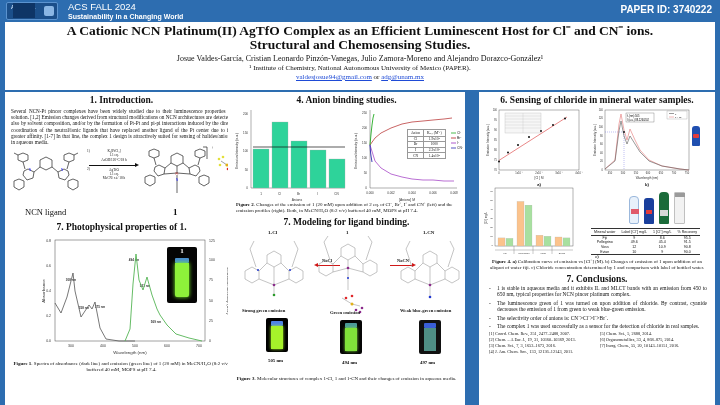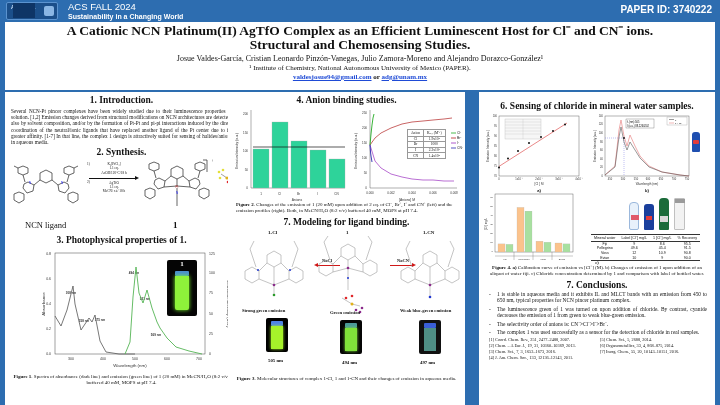--- a/index.html
+++ b/index.html
@@ -11,21 +11,21 @@
   .logo .top { position: absolute; left: 4px; top: 1px; font: bold 5px "Liberation Sans", sans-serif; color: #cfe3fa; }
   .logo .sky { position: absolute; right: 3px; top: 3px; width: 10px; height: 10px; background: #8ab6e4; border-radius: 2px; }
   .conf { position: absolute; left: 68px; top: 2px; color: #fff; font-family: "Liberation Sans", sans-serif; }
   .conf .t1 { font-size: 9.5px; line-height: 10px; }
   .conf .t2 { font-size: 7px; font-weight: bold; line-height: 9px; }
   .paperid { position: absolute; right: 8px; top: 4px; color: #fff; font: bold 10px "Liberation Sans", sans-serif; }
   .header { position: absolute; left: 5px; top: 22px; width: 710px; height: 68px; background: #fff; text-align: center; }
   .title { font-weight: bold; font-size: 13.5px; line-height: 14px; margin-top: 2px; }
   .authors { font-size: 8px; line-height: 10px; margin-top: 2px; }
   .affil { font-size: 7px; line-height: 9px; }
-  .emails { font-size: 7px; line-height: 9px; font-weight: bold; }
+  .emails { font-size: 7px; line-height: 9px; }
   .emails a { color: #1f4bd6; text-decoration: underline; }
   .col { position: absolute; top: 92px; height: 376px; background: #fff; overflow: hidden; }
   .col1 { left: 5px; width: 233px; }
   .col2 { left: 228px; width: 237px; }
   .col3 { left: 479px; width: 236px; }
   h2 { font-size: 9.5px; font-weight: bold; text-align: center; line-height: 11px; }
   .body { font-size: 5.2px; line-height: 6.2px; text-align: justify; padding: 0 6px; }
   .cap { font-size: 5px; line-height: 6px; text-align: center; padding: 0 8px; }
   .abs { position: absolute; }
   svg text { font-family: "Liberation Sans", sans-serif; }
@@ -65,21 +65,20 @@
   <div class="authors">Josue Valdes-García, Cristian Leonardo Pinzón-Vanegas, Julio Zamora-Moreno and Alejandro Dorazco-González¹</div>
   <div class="affil">¹ Institute of Chemistry, National Autonomous University of Mexico (PAPER).</div>
   <div class="emails">
     <a>valdesjosue94@gmail.com</a><span> or </span><a>adg@unam.mx</a>
   </div>
 </div>
 
 <div class="col col1">
   <h2 style="margin-top:3px;">1. Introduction.</h2>
   <p class="body" style="margin-top:2px;">Several NCN-Pt pincer complexes have been widely studied due to their luminescence properties in solution. [1,2] Emission changes derived from structural modifications on NCN architectures are detected, also by solvent composition, and/or by the formation of Pt-Pt and pi-pi interactions induced by the direct coordination of the neutral/ionic ligands that have replaced another ligand of the Pt center due to its greater affinity. [1-7] In that line, the complex 1 design is attractively suited for sensing of halides/anions in aqueous media.</p>
-  <h2 style="margin-top:2px;">2. Synthesis.</h2>
 
   <div style="position:relative; height:76px;padding-left:11px;">
     <svg width="70" height="52" viewBox="0 0 70 52" style="position:absolute; left:6px; top:2px;">
       <g fill="none" stroke="#222" stroke-width="0.7">
         <polygon points="35,10 41,13 41,20 35,23 29,20 29,13"></polygon>
         <polygon points="17,22 23,25 22,31 16,33 12,28 13,24"></polygon>
         <polygon points="53,22 57,24 58,28 54,33 48,31 47,25"></polygon>
         <polygon points="8,32 13,34 13,40 8,43 3,40 3,34"></polygon>
         <polygon points="62,32 67,34 67,40 62,43 57,40 57,34"></polygon>
         <polygon points="12,6 17,8 17,13 12,15 7,13 7,8"></polygon>
@@ -140,21 +139,21 @@
         <circle cx="5" cy="12" r="1.3" fill="#e3e03a"></circle>
         <circle cx="8" cy="4" r="1.3" fill="#e3e03a"></circle>
       <circle cx="12" cy="12" r="1.6" fill="#e2b21a"></circle>
       <circle cx="15" cy="9" r="1.3" fill="#e0262a"></circle>
         <circle cx="13" cy="16" r="1.3" fill="#e0262a"></circle>
         <circle cx="17" cy="14" r="1.3" fill="#e0262a"></circle>
     </svg>
     <div class="abs" style="left:168px; top:62px; font-size:9px; font-weight:bold;">1</div>
   </div>
 
-  <h2 style="margin-top:1px;">3. Photophysical properties of 1.</h2>
+  <h2 style="margin-top:1px;">7. Photophysical properties of 1.</h2>
   <div style="position:relative; height:128px;">
     <svg width="233" height="128" viewBox="0 0 233 128">
       <rect x="50" y="7" width="150" height="101" fill="none" stroke="#444" stroke-width="0.5"></rect>
       <g font-size="3.5" fill="#333">
         <text x="46" y="109" text-anchor="end">0.0</text>
         <text x="46" y="84" text-anchor="end">0.2</text>
         <text x="46" y="59" text-anchor="end">0.4</text>
         <text x="46" y="34" text-anchor="end">0.6</text>
         <text x="46" y="9" text-anchor="end">0.8</text>
         <text x="204" y="109">0</text>
@@ -379,21 +378,21 @@
     </div>
 
     <div class="abs" style="left:40px; top:130px; font-size:4.8px; font-weight:bold;">505 nm</div>
     <div class="abs" style="left:114px; top:132px; font-size:4.8px; font-weight:bold;">494 nm</div>
     <div class="abs" style="left:192px; top:132px; font-size:4.8px; font-weight:bold;">497 nm</div>
   </div>
   <p class="cap"><b>Figure 3</b><span>. Molecular structures of complex 1-Cl, 1 and 1-CN and their changes of emission in aqueous media.</span></p>
 </div>
 
 <div class="col col3">
-  <h2 style="margin-top:9px;">6. Sensing of chloride in mineral water samples.</h2>
+  <h2 style="margin-top:3px;">6. Sensing of chloride in mineral water samples.</h2>
   <div style="position:relative; height:150px;">
     <svg width="100" height="82" viewBox="0 0 100 82" style="position:absolute; left:4px; top:0;">
       <rect x="16" y="4" width="80" height="60" fill="none" stroke="#444" stroke-width="0.4"></rect>
       <g font-size="2.6" fill="#333">
         <text x="14" y="65" text-anchor="end">70</text>
           <text x="14" y="55" text-anchor="end">75</text>
         <text x="14" y="45" text-anchor="end">80</text>
           <text x="14" y="35" text-anchor="end">85</text>
         <text x="14" y="25" text-anchor="end">90</text>
           <text x="14" y="15" text-anchor="end">95</text>

